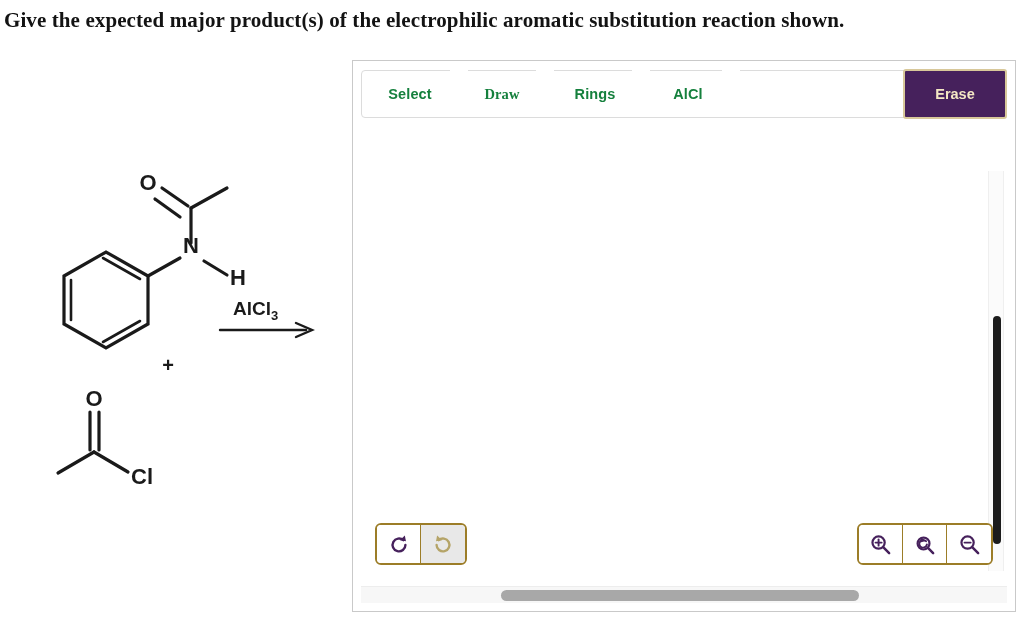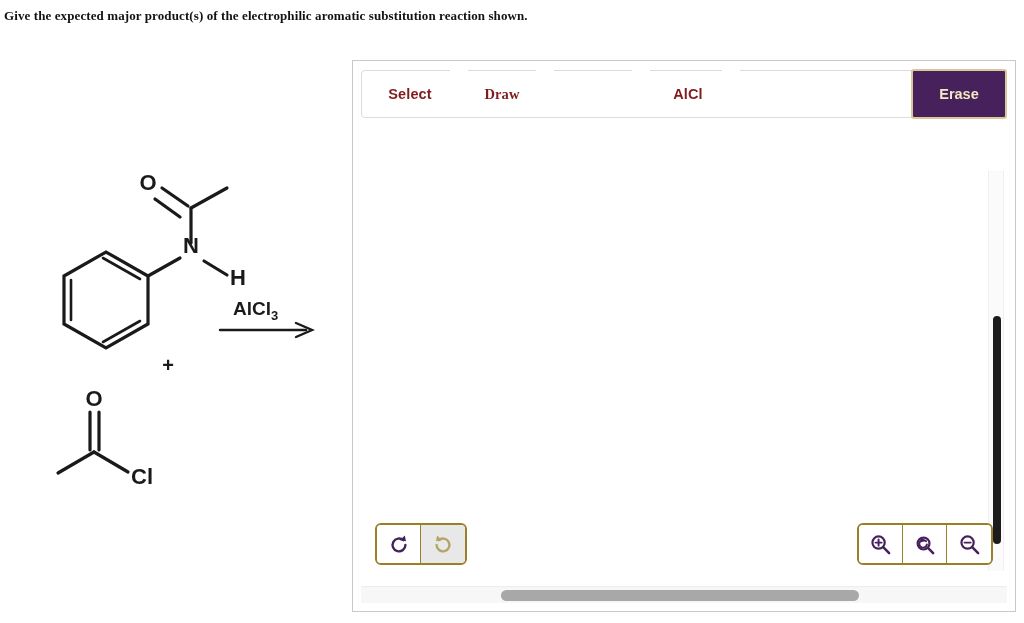--- a/index.html
+++ b/index.html
@@ -14,21 +14,21 @@
     font-family: "Liberation Sans", sans-serif;
     overflow: hidden;
   }
 
   
   #question-prompt {
     position: absolute;
     left: 4px;
     top: 8px;
     font-family: "Liberation Serif", serif;
-    font-size: 13px;
+    font-size: 21px;
     font-weight: 700;
     color: #131313;
     letter-spacing: 0.1px;
     white-space: nowrap;
   }
 
   
   #reaction-scheme {
     position: absolute;
     left: 28px;
@@ -64,21 +64,21 @@
   }
   .tool-tab {
     position: absolute;
     top: 0;
     height: 100%;
     display: flex;
     align-items: center;
     justify-content: center;
     font-size: 14.5px;
     font-weight: 700;
-    color: #7f1d1d;
+    color: #15803d;
     background: transparent;
     border: none;
     cursor: pointer;
     padding: 0 4px;
     font-family: "Liberation Sans", sans-serif;
     letter-spacing: 0.1px;
   }
   #tab-select { left: 16px;  width: 64px; }
   #tab-draw   { left: 114px; width: 52px; font-family: Liberation Serif, serif; }
   #tab-rings  { left: 204px; width: 58px; }
@@ -93,21 +93,21 @@
   }
   #gap-1 { left: 88px;  width: 18px; }
   #gap-2 { left: 174px; width: 18px; }
   #gap-3 { left: 270px; width: 18px; }
   #gap-4 { left: 360px; width: 18px; }
 
   #erase-button {
     position: absolute;
     right: -1px;
     top: -2px;
-    width: 96px;
+    width: 104px;
     height: 50px;
     background: #46215c;
     border: 2px solid #d8c89a;
     border-radius: 3px;
     color: #f4e7c4;
     font-size: 14.5px;
     font-weight: 700;
     font-family: "Liberation Sans", sans-serif;
     cursor: pointer;
     display: flex;
@@ -273,20 +273,21 @@
 <div id="editor-panel">
 
   <div id="editor-toolbar">
     <div class="tab-gap" id="gap-1"></div>
     <div class="tab-gap" id="gap-2"></div>
     <div class="tab-gap" id="gap-3"></div>
     <div class="tab-gap" id="gap-4"></div>
 
     <button class="tool-tab" id="tab-select">Select</button>
     <button class="tool-tab" id="tab-draw">Draw</button>
+    <button class="tool-tab" id="tab-rings">Rings</button>
     <button class="tool-tab" id="tab-more">AlCl</button>
 
     <button id="erase-button">Erase</button>
   </div>
 
   <div id="editor-canvas"></div>
 
   <div id="canvas-vscrollbar">
     <div id="canvas-vscroll-thumb"></div>
   </div>

